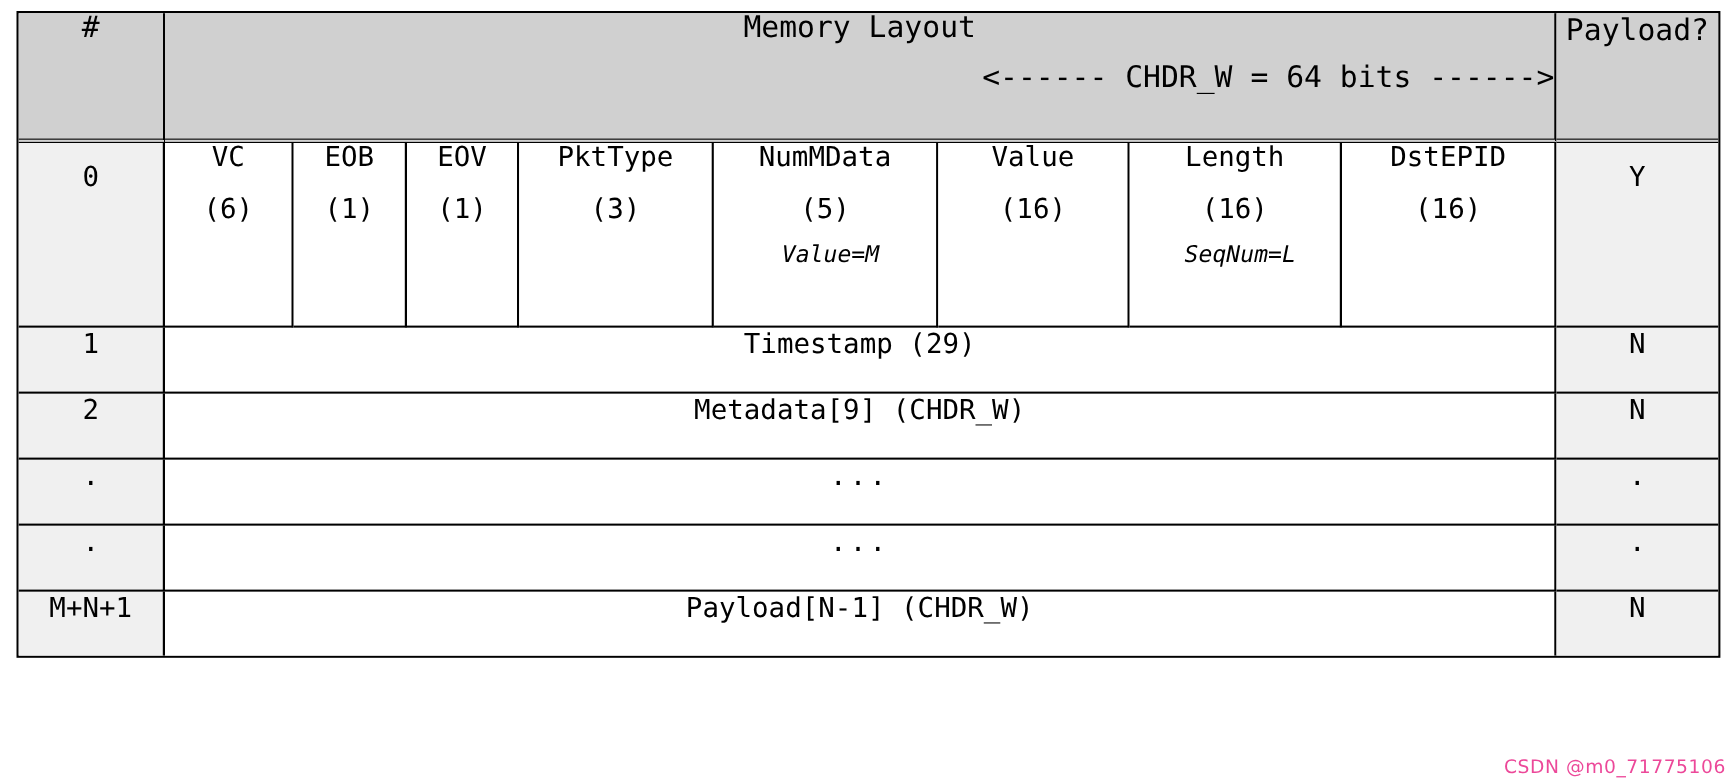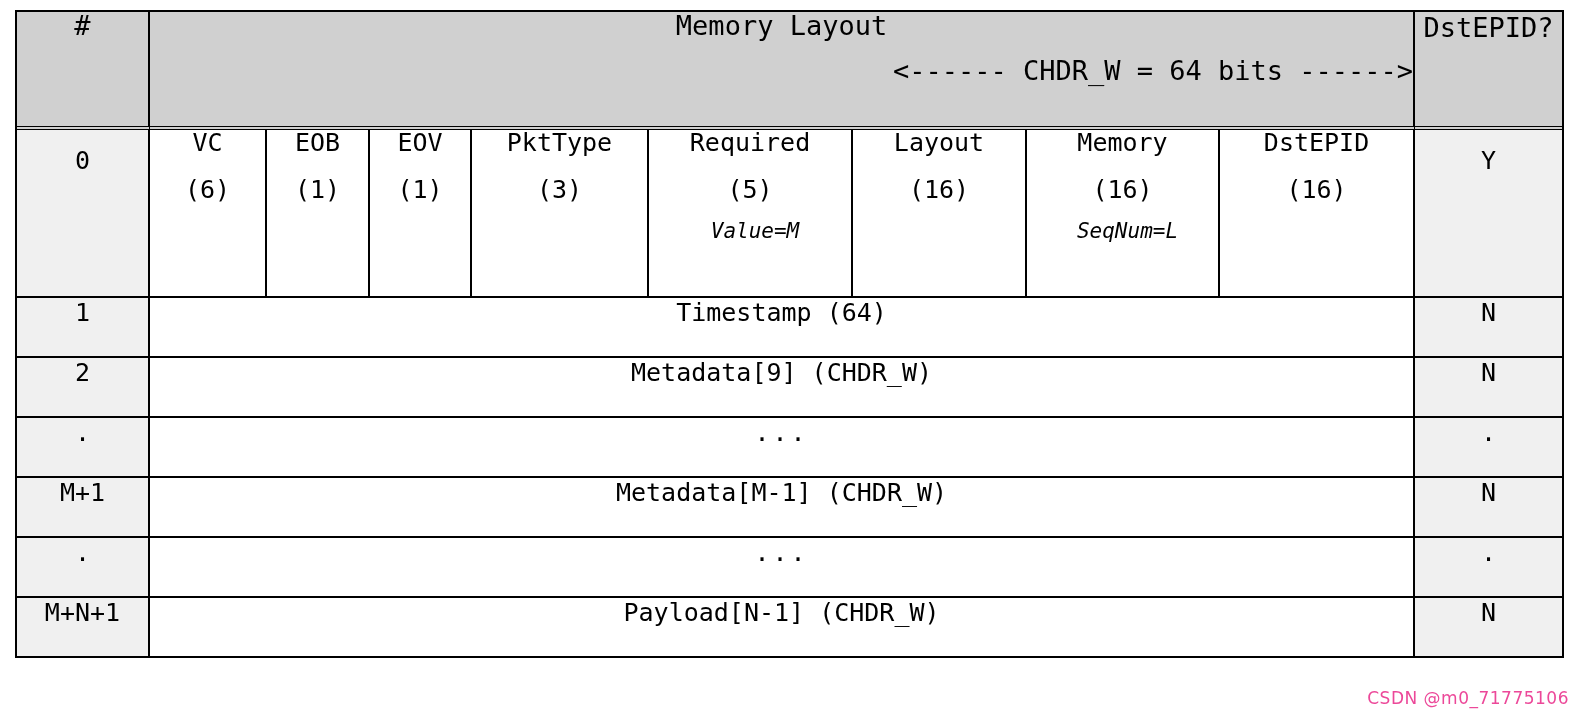--- a/index.html
+++ b/index.html
@@ -155,21 +155,21 @@
       <col style="width:147px">
     </colgroup>
 
     <thead>
       <tr>
         <th class="hdr-cell hdr-hash">#</th>
         <th class="hdr-cell hdr-mid" colspan="8">
           <span class="line1">Memory Layout</span>
           <span class="line2">&lt;------ CHDR_W = 64 bits ------&gt;</span>
         </th>
-        <th class="hdr-cell hdr-req lastcol">DstEPID?</th>
+        <th class="hdr-cell hdr-req lastcol">Payload?</th>
       </tr>
     </thead>
 
     <tbody>
 
       <tr class="datarow r0 row0">
         <td class="idx-cell">0</td>
 
         <td class="field-cell">
           <span class="fname">VC</span>
@@ -185,67 +185,62 @@
           <span class="fname">EOV</span>
           <span class="fbits">(1)</span>
         </td>
 
         <td class="field-cell">
           <span class="fname">PktType</span>
           <span class="fbits">(3)</span>
         </td>
 
         <td class="field-cell">
-          <span class="fname">Required</span>
+          <span class="fname">NumMData</span>
           <span class="fbits">(5)</span>
           <span class="fval">Value=M</span>
         </td>
 
         <td class="field-cell">
-          <span class="fname">Layout</span>
+          <span class="fname">Value</span>
           <span class="fbits">(16)</span>
         </td>
 
         <td class="field-cell">
-          <span class="fname">Memory</span>
+          <span class="fname">Length</span>
           <span class="fbits">(16)</span>
           <span class="fval">SeqNum=L</span>
         </td>
 
         <td class="field-cell">
           <span class="fname">DstEPID</span>
           <span class="fbits">(16)</span>
         </td>
 
         <td class="req-cell lastcol">Y</td>
       </tr>
 
       <tr class="datarow">
         <td class="idx-cell">1</td>
-        <td class="wide-cell" colspan="8">Timestamp (64)</td>
+        <td class="wide-cell" colspan="8">Timestamp (29)</td>
         <td class="req-cell lastcol">N</td>
       </tr>
 
       <tr class="datarow">
         <td class="idx-cell">2</td>
         <td class="wide-cell" colspan="8">Metadata[9] (CHDR_W)</td>
         <td class="req-cell lastcol">N</td>
       </tr>
 
       <tr class="datarow">
         <td class="idx-cell">.</td>
         <td class="wide-cell dots" colspan="8">...</td>
         <td class="req-cell lastcol">.</td>
       </tr>
 
-      <tr class="datarow">
-        <td class="idx-cell">M+1</td>
-        <td class="wide-cell" colspan="8">Metadata[M-1] (CHDR_W)</td>
-        <td class="req-cell lastcol">N</td>
-      </tr>
 
 
       <tr class="datarow">
         <td class="idx-cell">.</td>
         <td class="wide-cell dots" colspan="8">...</td>
         <td class="req-cell lastcol">.</td>
       </tr>
 
       <tr class="datarow lastrow">
         <td class="idx-cell">M+N+1</td>

